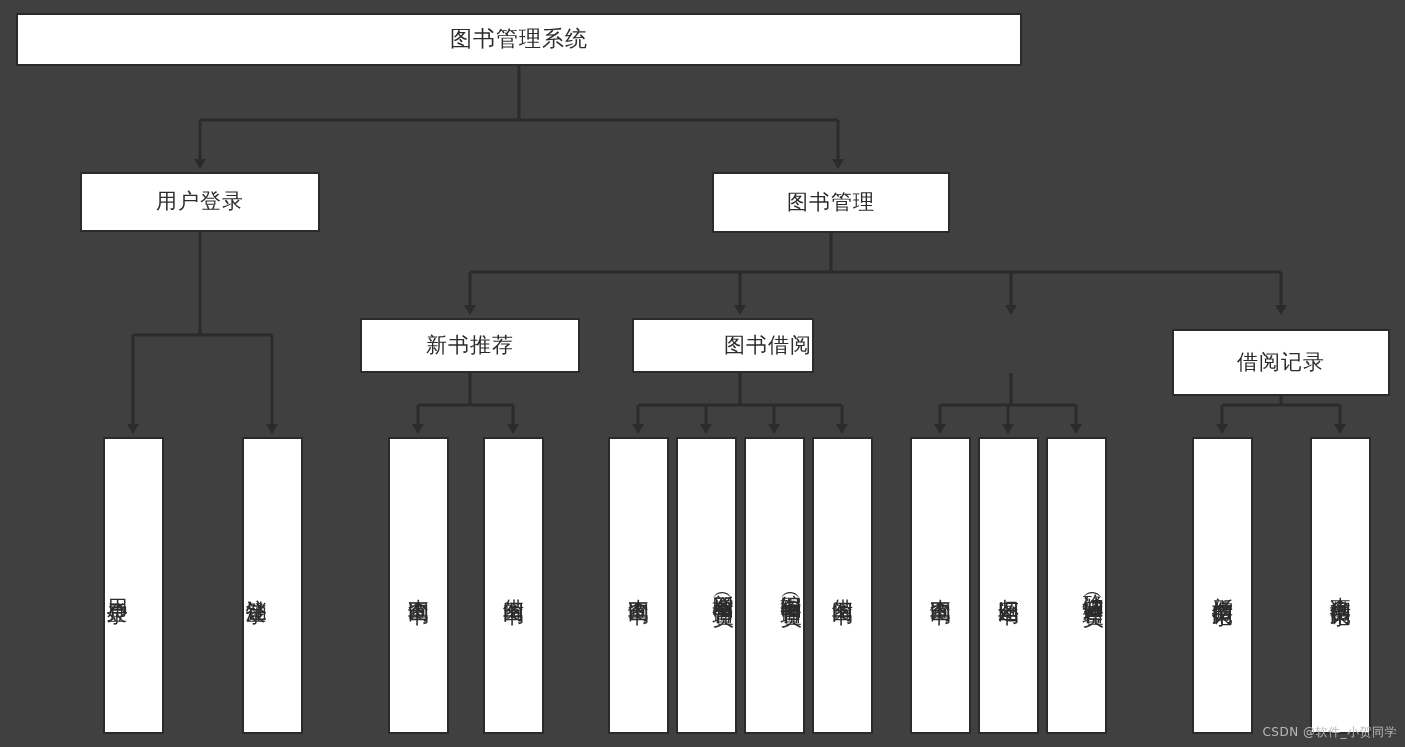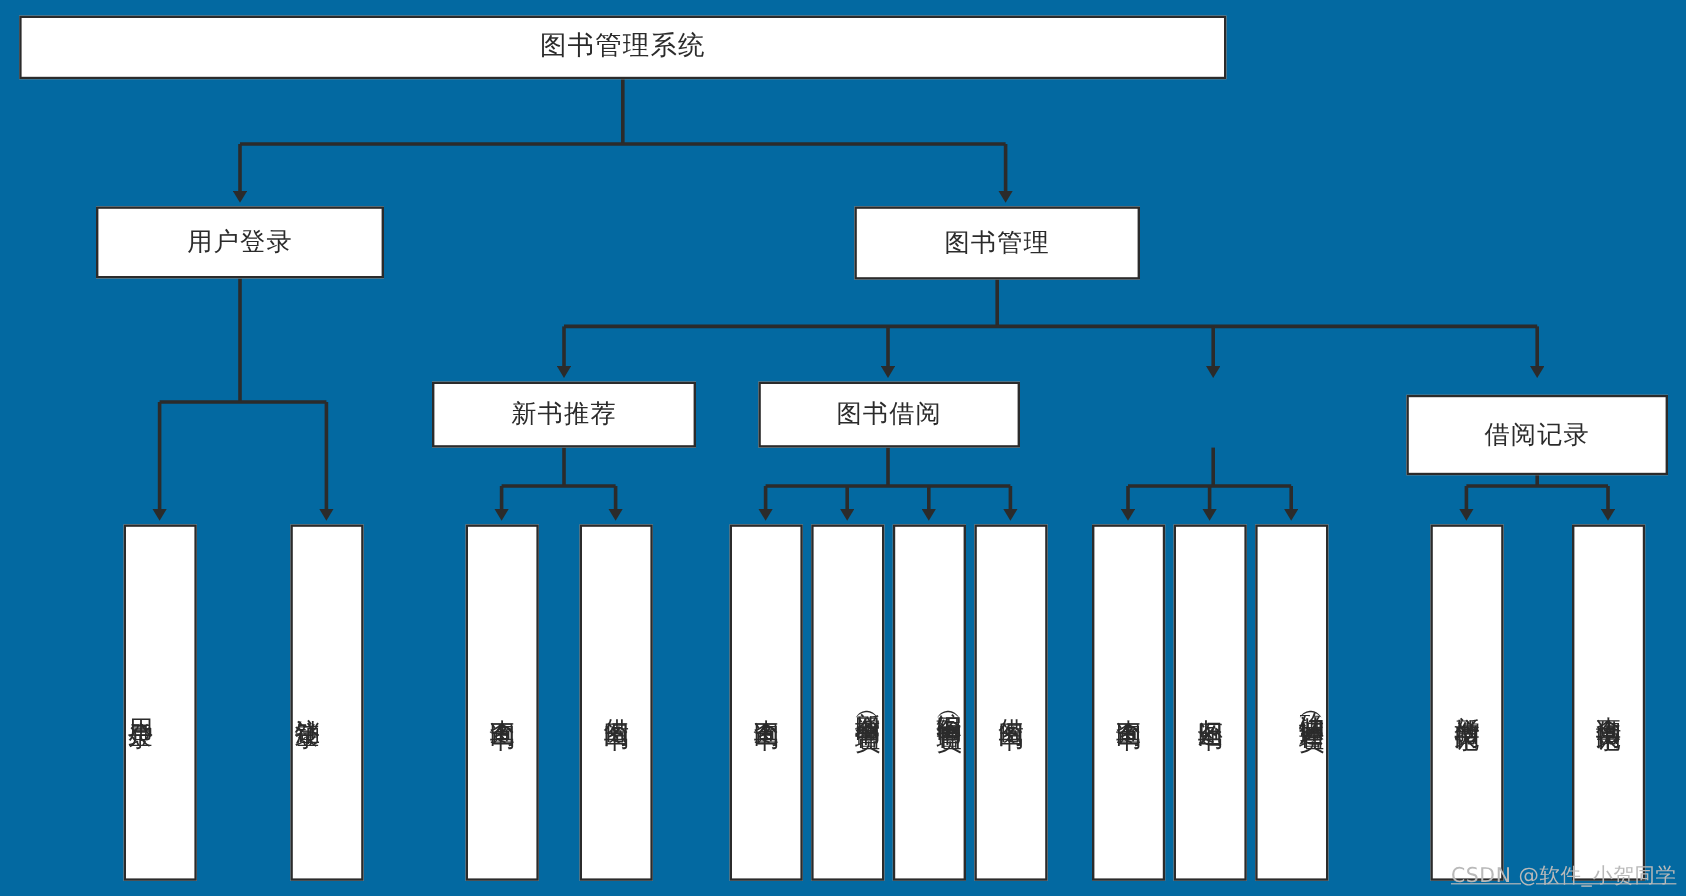--- a/index.html
+++ b/index.html
@@ -5,21 +5,21 @@
 <style>
   html, body {
     margin: 0;
     padding: 0;
     background: #ffffff;
   }
   #canvas {
     position: relative;
     width: 1405px;
     height: 747px;
-    background: #0369a1;
+    background: #404040;
     font-family: "DejaVu Sans", "Liberation Sans", sans-serif;
     overflow: hidden;
   }
   #edges {
     position: absolute;
     left: 0;
     top: 0;
     width: 1405px;
     height: 747px;
     pointer-events: none;
@@ -57,26 +57,25 @@
   }
   .node.leaf .vtext {
     writing-mode: vertical-rl;
     text-orientation: upright;
     white-space: nowrap;
   }
   #watermark {
     position: absolute;
     right: 8px;
     bottom: 6px;
-    font-size: 17px;
+    font-size: 12px;
     color: #b9b9b9;
     letter-spacing: 0.5px;
     white-space: nowrap;
     user-select: none;
-    text-decoration: underline;
   }
 </style>
 </head>
 <body>
 
 <div id="canvas">
 
   <svg id="edges" viewBox="0 0 1405 747" xmlns="http://www.w3.org/2000/svg">
     <defs>
       <marker id="arrow" markerWidth="10" markerHeight="12" refX="1" refY="6" orient="auto" markerUnits="userSpaceOnUse">
@@ -134,21 +133,21 @@
   <div class="node horiz" style="left:80px; top:172px; width:240px; height:60px;">
     <span>用户登录</span>
   </div>
   <div class="node horiz" style="left:712px; top:172px; width:238px; height:61px;">
     <span>图书管理</span>
   </div>
 
   <div class="node horiz" style="left:360px; top:318px; width:220px; height:55px;">
     <span>新书推荐</span>
   </div>
-  <div class="node horiz" style="left:632px; top:318px; width:218px; height:55px;">
+  <div class="node horiz" style="left:632px; top:318px; width:182px; height:55px;justify-content:flex-end;">
     <span>图书借阅</span>
   </div>
   <div class="node horiz" style="left:1172px; top:329px; width:218px; height:67px;">
     <span>借阅记录</span>
   </div>
 
   <div class="node leaf" style="left:103px; top:437px; width:61px; height:297px; align-items:flex-end;">
     <span class="vtext">用户登录</span>
   </div>
   <div class="node leaf" style="left:242px; top:437px; width:61px; height:297px; align-items:flex-end;">

